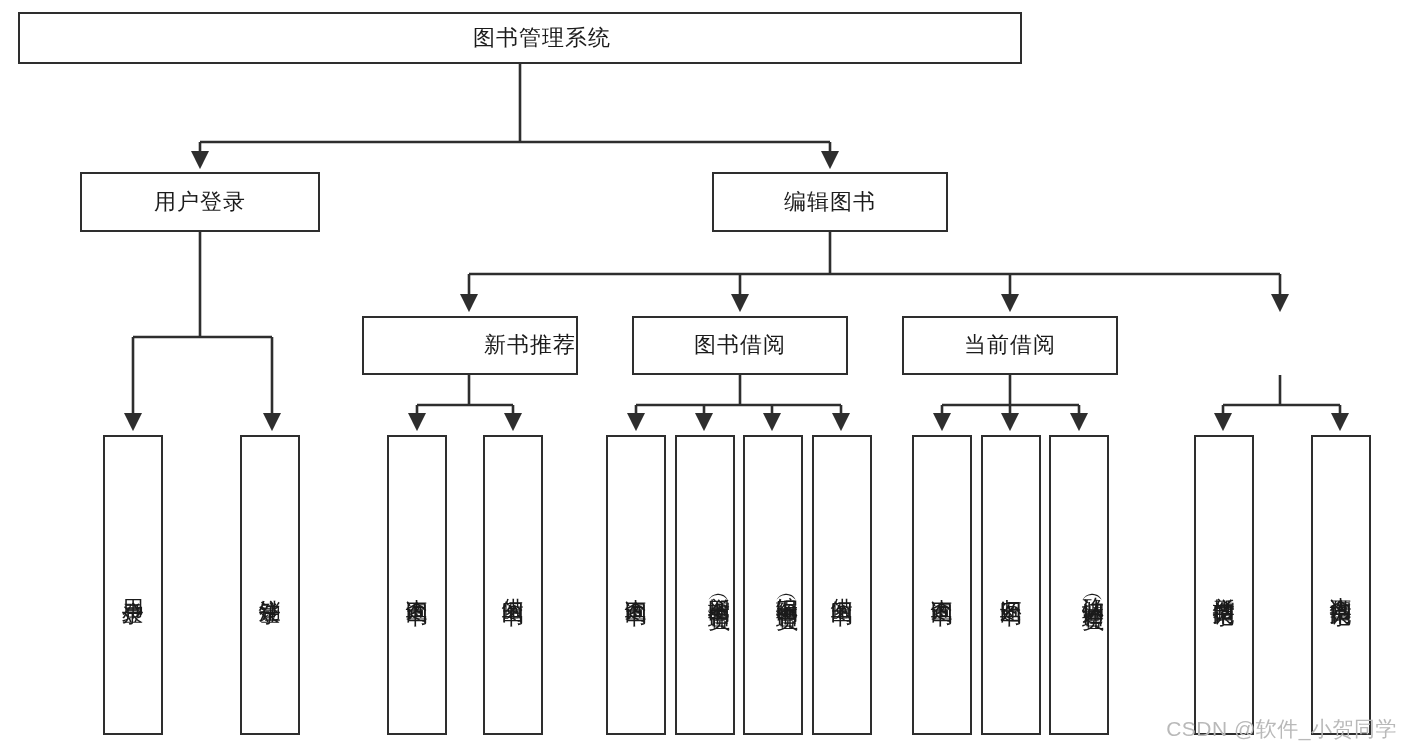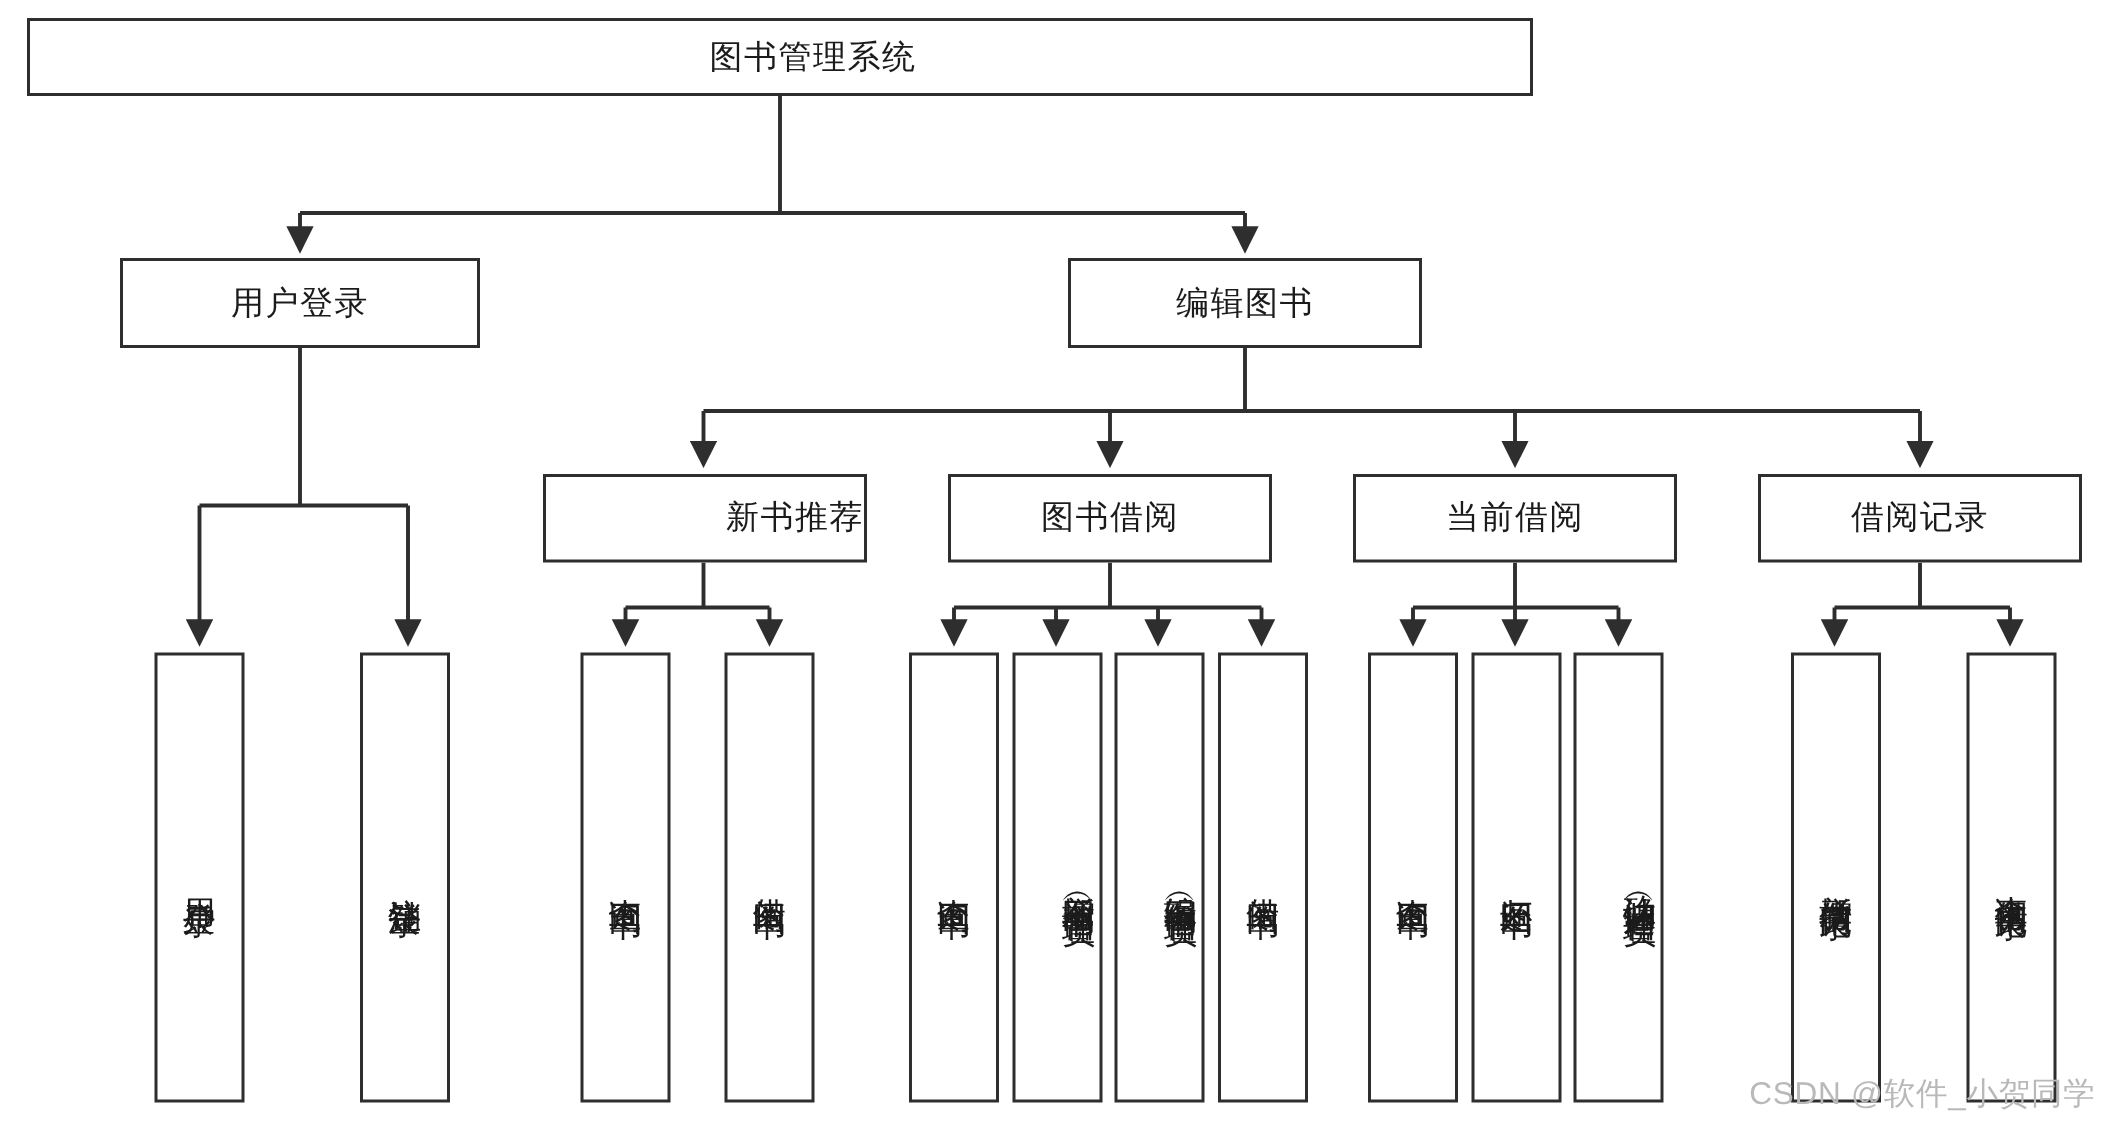--- a/index.html
+++ b/index.html
@@ -140,23 +140,20 @@
   </div>
 
   <div class="node horizontal" style="left:632px; top:316px; width:216px; height:59px;">
     <span class="label">图书借阅</span>
   </div>
 
   <div class="node horizontal" style="left:902px; top:316px; width:216px; height:59px;">
     <span class="label">当前借阅</span>
   </div>
 
-  <div class="node horizontal" style="left:1172px; top:316px; width:216px; height:59px;">
-    <span class="label">借阅记录</span>
-  </div>
 
   <div class="node vertical center-v" style="left:103px; top:435px; width:60px; height:300px;">
     <span class="label">用户登录</span>
   </div>
 
   <div class="node vertical center-v" style="left:240px; top:435px; width:60px; height:300px;">
     <span class="label">注销登录</span>
   </div>
 
   <div class="node vertical center-v" style="left:387px; top:435px; width:60px; height:300px;">

